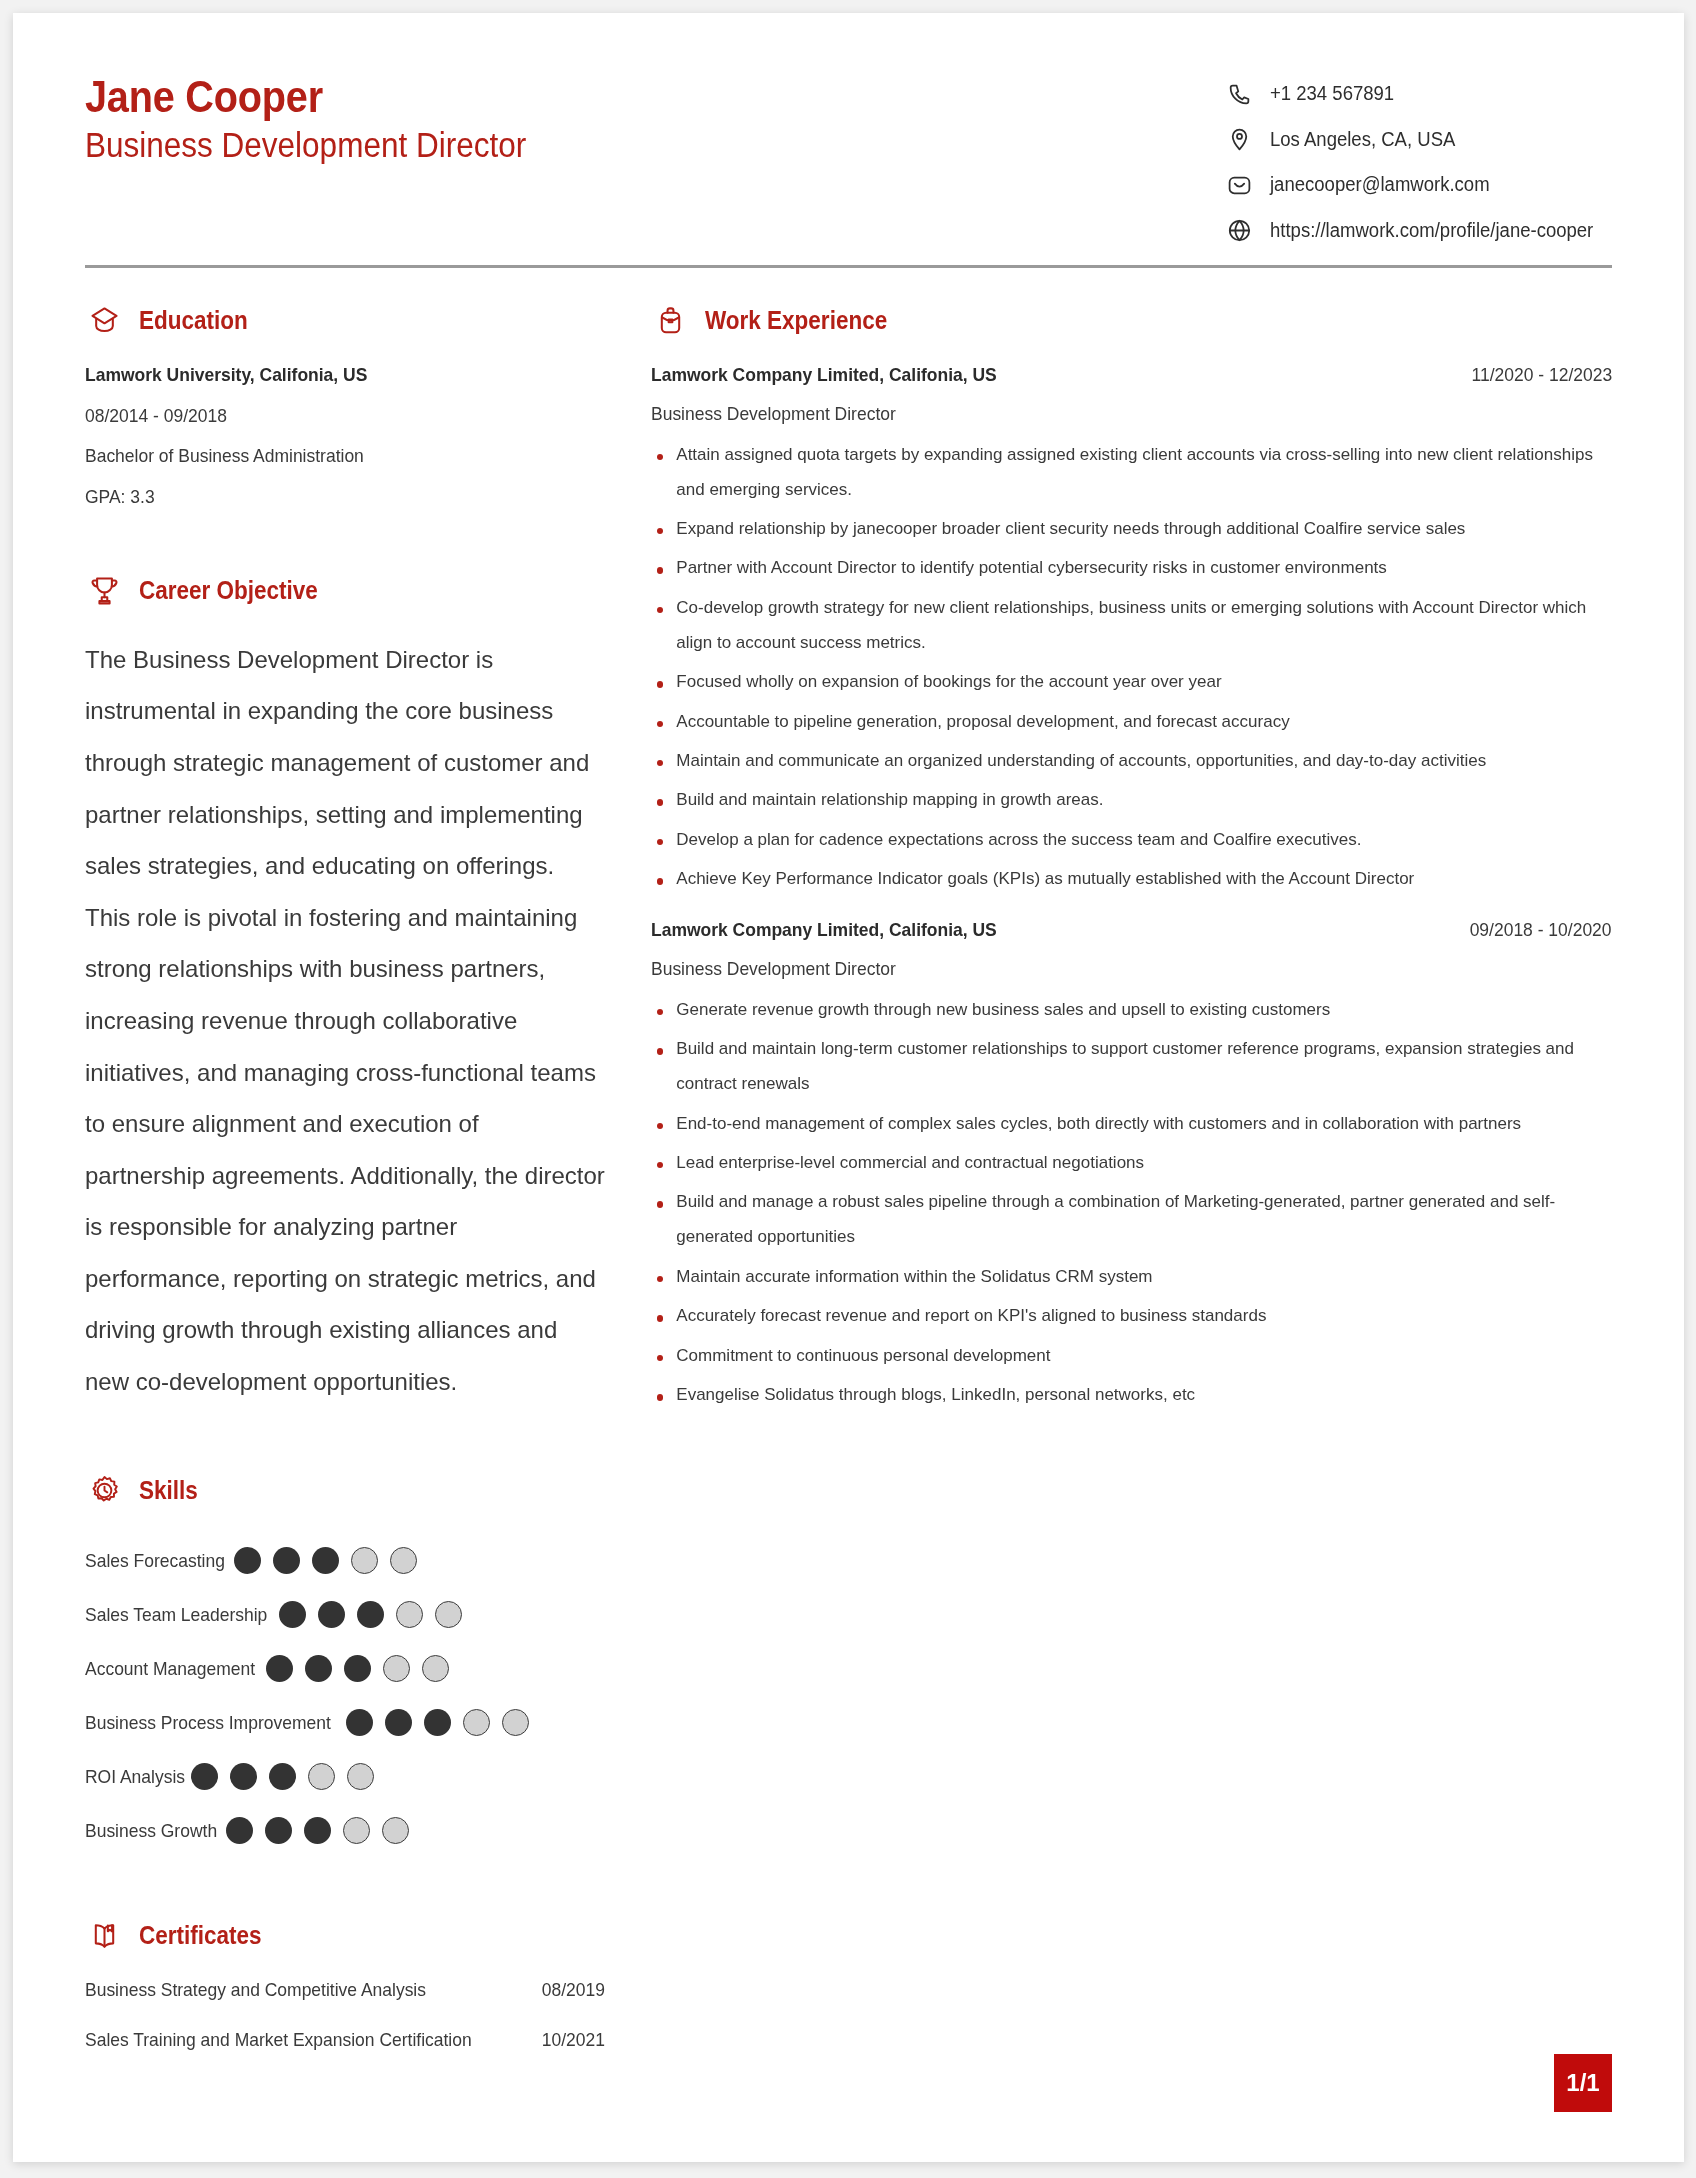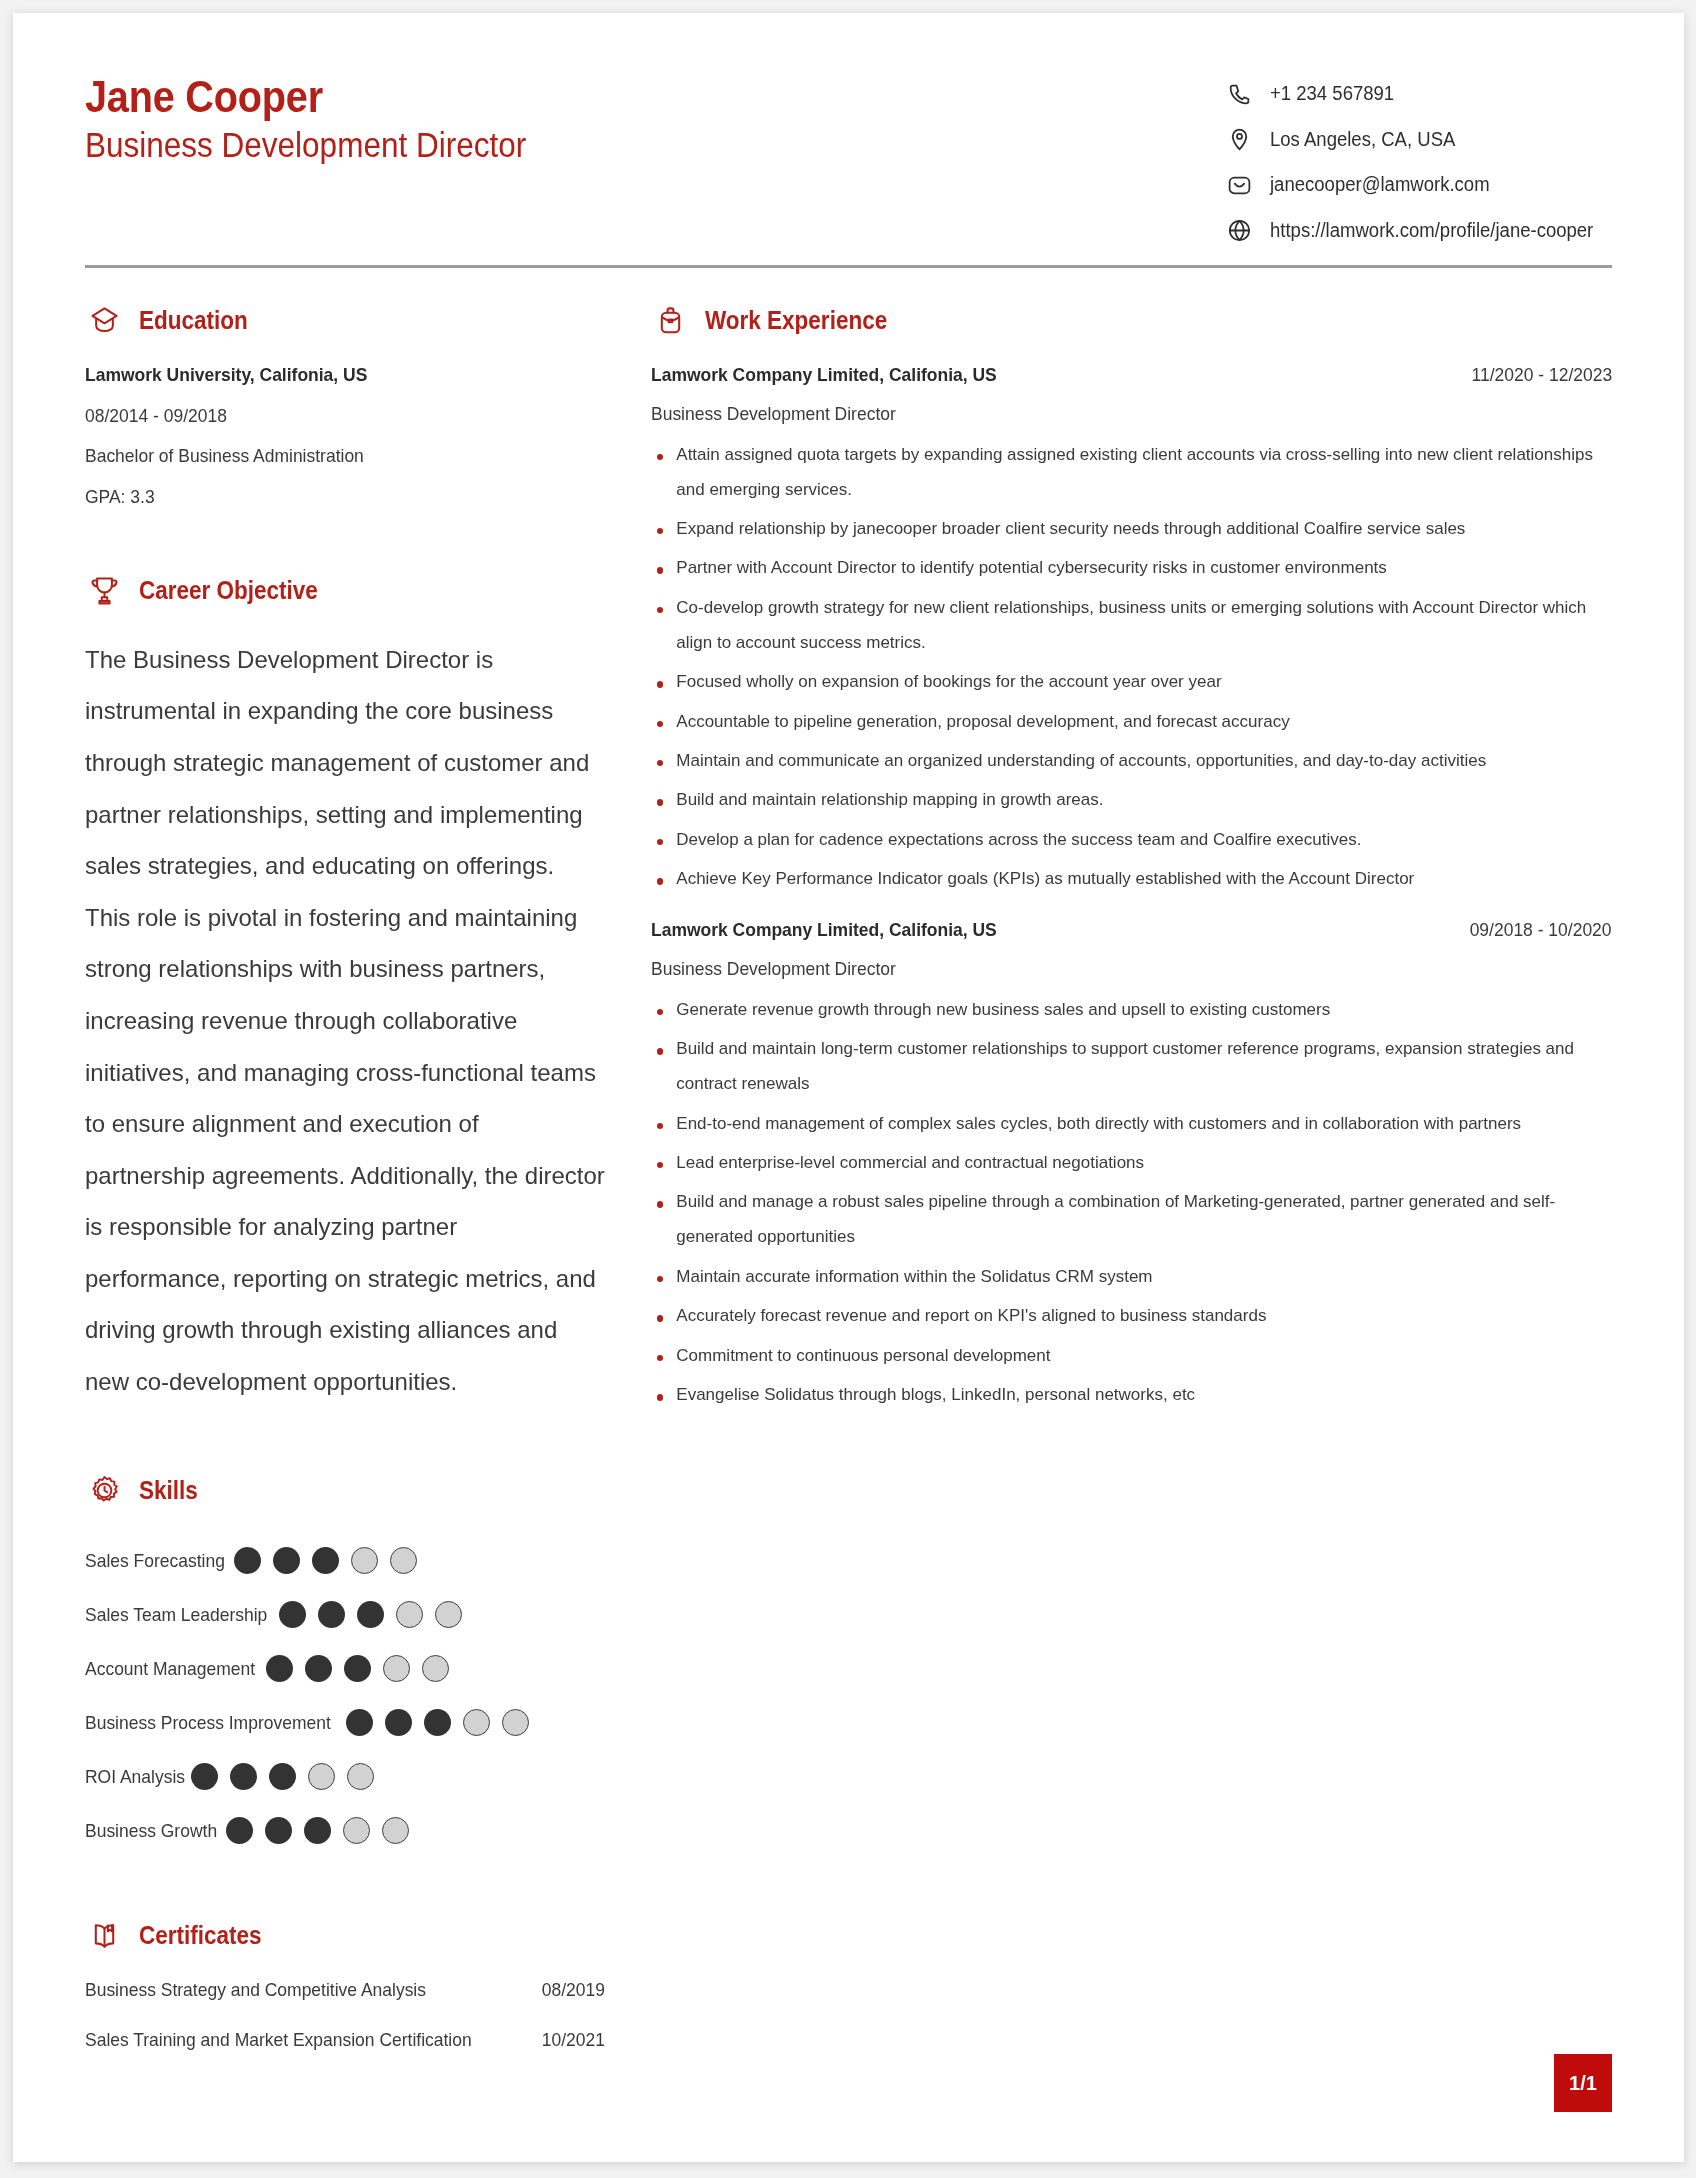--- a/index.html
+++ b/index.html
@@ -282,21 +282,21 @@
 
   
   .page-badge {
     position: absolute;
     right: 72px;
     bottom: 50px;
     width: 58px;
     height: 58px;
     background: #c00b0b;
     color: #ffffff;
-    font-size: 20px;
+    font-size: 24px;
     font-weight: 700;
     display: flex;
     align-items: center;
     justify-content: center;
     margin-top: 48px;
   }
 </style>
 </head>
 <body>
 

